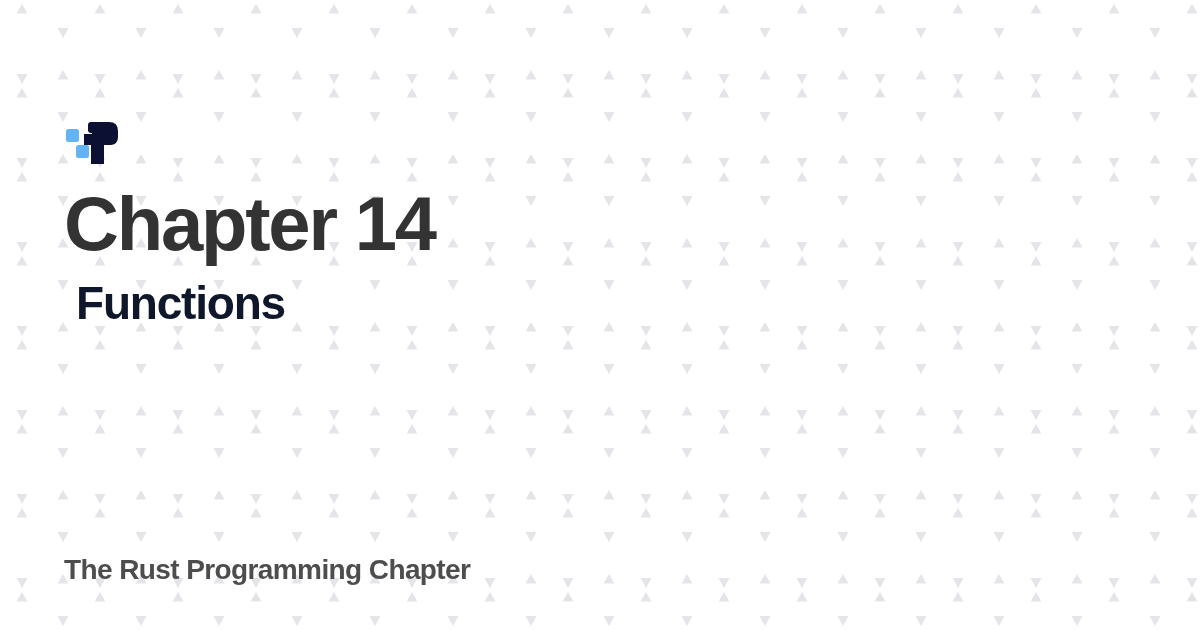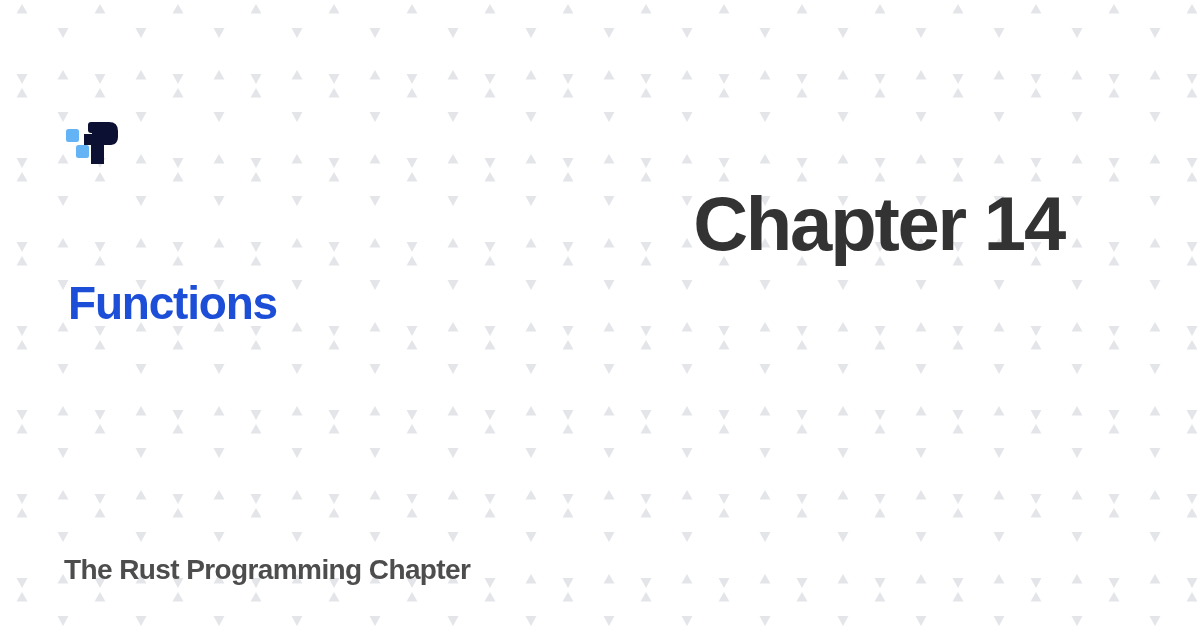--- a/index.html
+++ b/index.html
@@ -53,31 +53,30 @@
   }
 
   .chapter-title {
     margin: 0;
     font-size: 76px;
     line-height: 1.0;
     font-weight: 700;
     letter-spacing: -2.2px;
     color: #333333;
     white-space: nowrap;
-    text-align: right;
   }
 
   .chapter-subtitle {
-    margin: 4px;
+    margin: 12px;
     margin-top: 18px;
     font-size: 46px;
     line-height: 1.0;
     font-weight: 700;
     letter-spacing: -1.2px;
-    color: #1d4ed8;
+    color: #0f172a;
     white-space: nowrap;
   }
 
   #footer {
     position: absolute;
     left: 64px;
     top: 556px;
     width: 1000px;
   }
 

